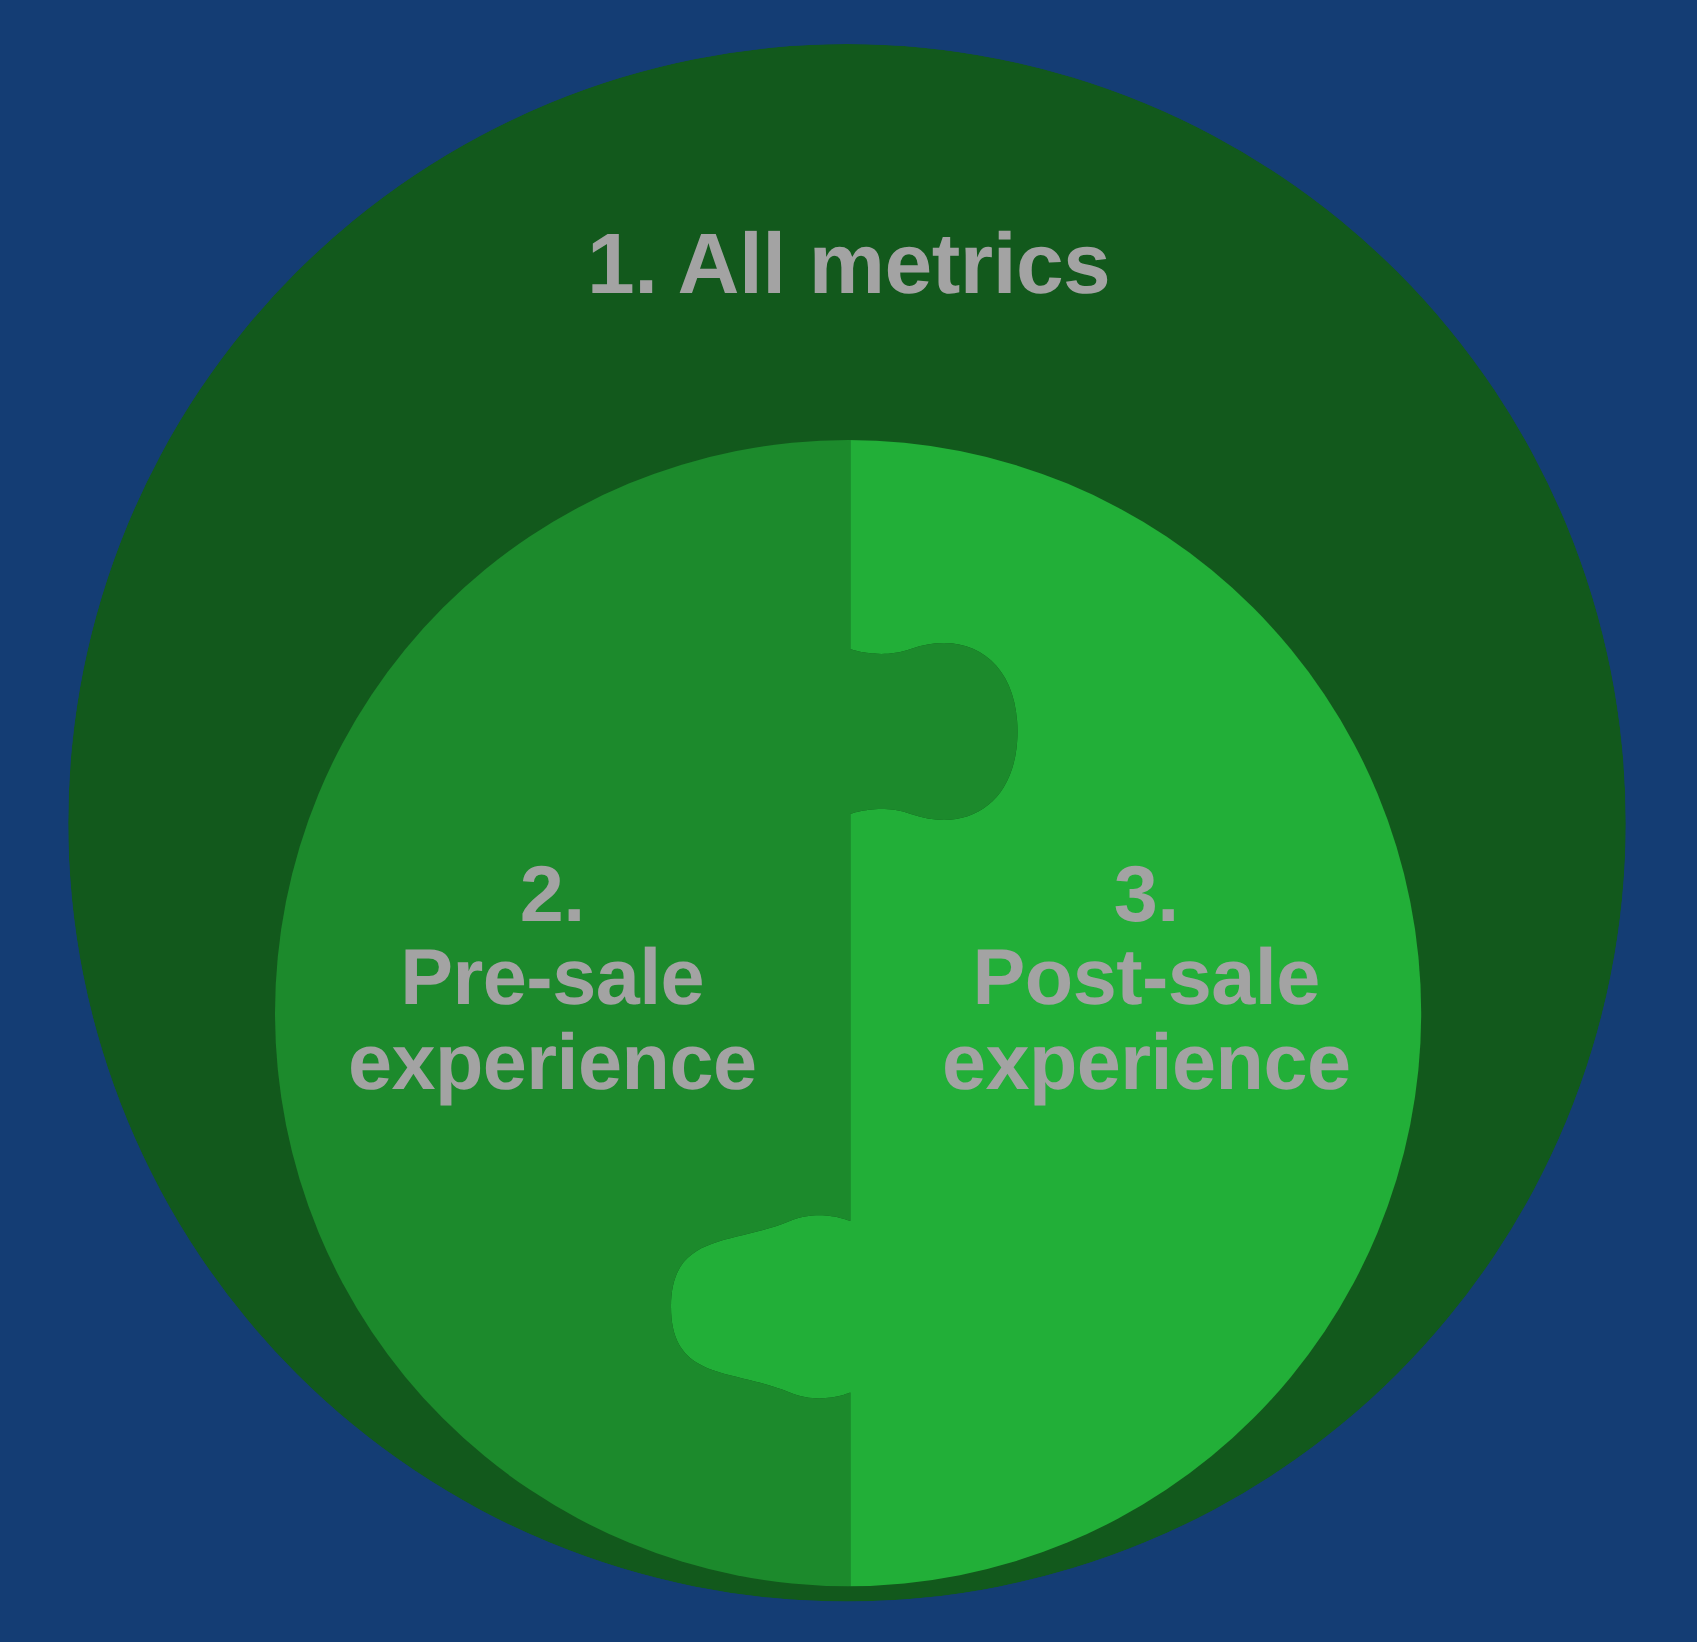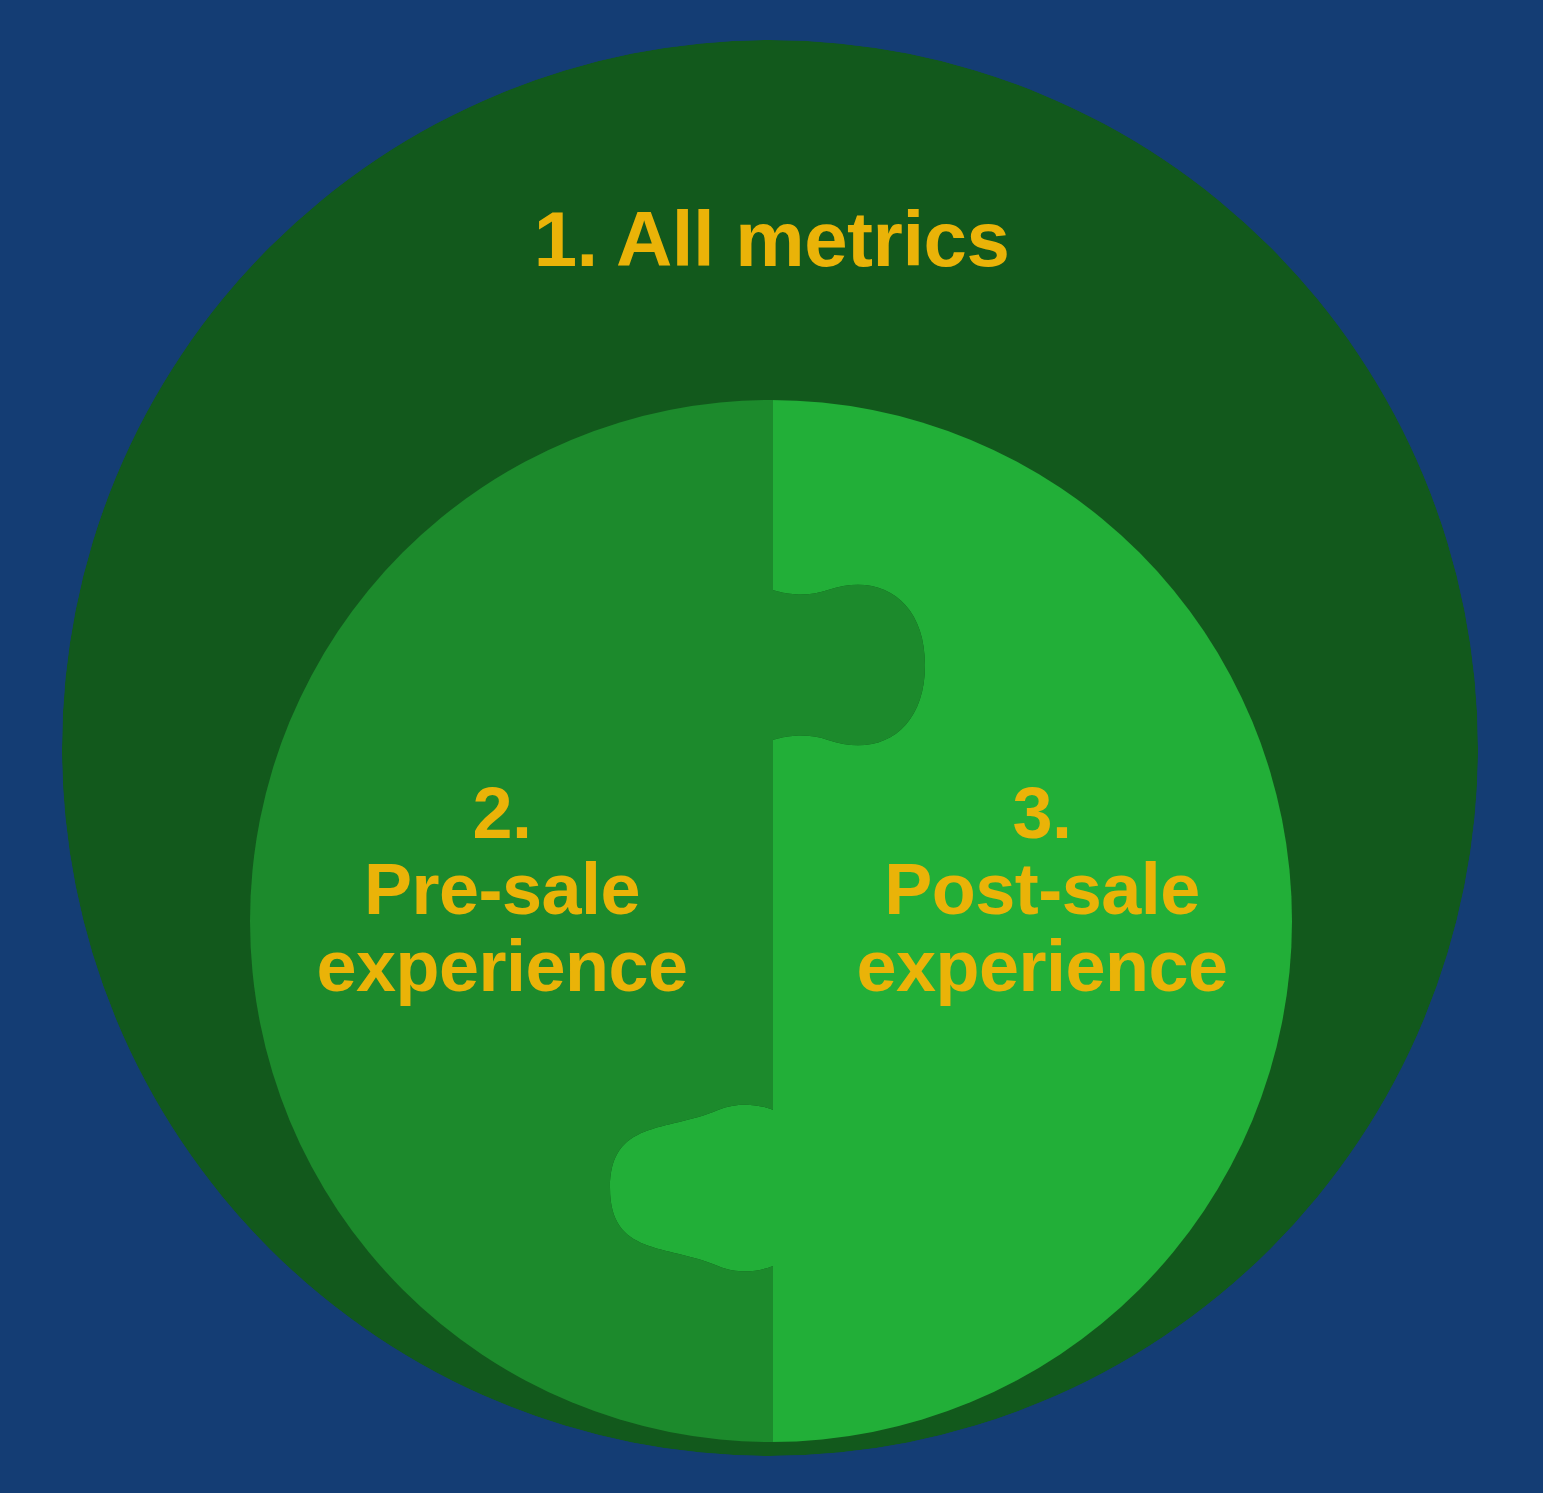--- a/index.html
+++ b/index.html
@@ -30,21 +30,21 @@
   .label-layer {
     position: absolute;
     left: 0;
     top: 0;
     width: 1543px;
     height: 1493px;
     pointer-events: none;
   }
   .lbl {
     position: absolute;
-    color: #eab308;
+    color: #a3a3a3;
     font-family: "Liberation Sans", sans-serif;
     font-weight: bold;
     text-align: center;
     line-height: 1.06;
     white-space: pre-line;
     letter-spacing: -0.5px;
   }
   #label-all-metrics {
     left: 0;
     top: 198px;

